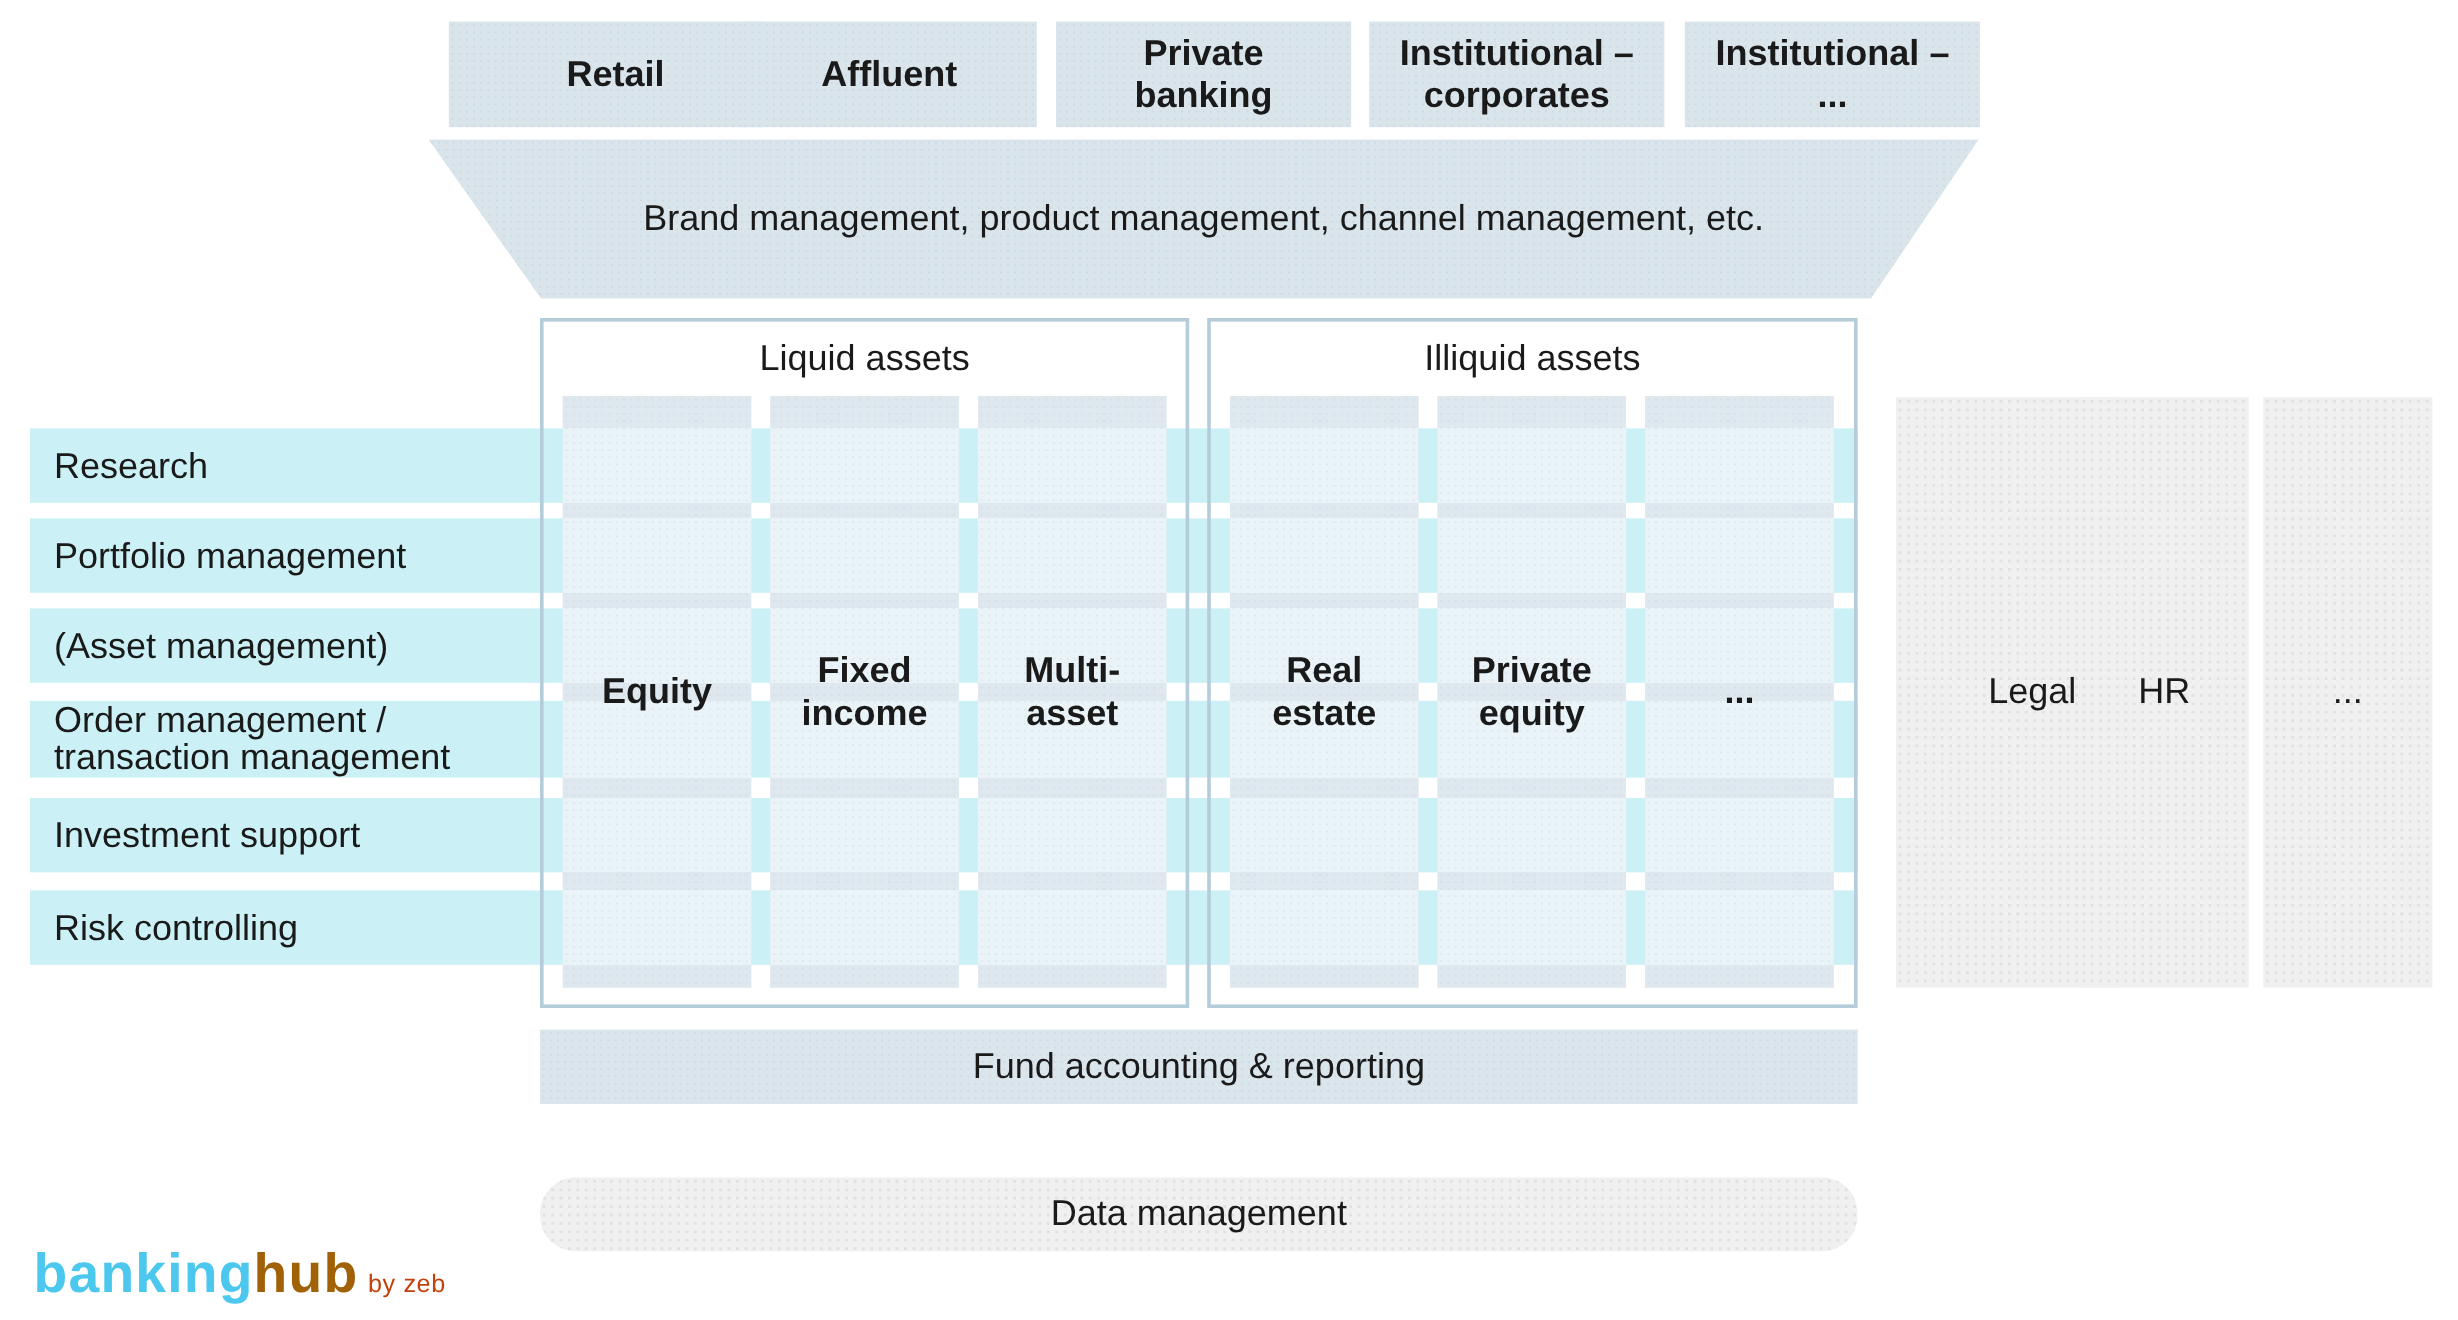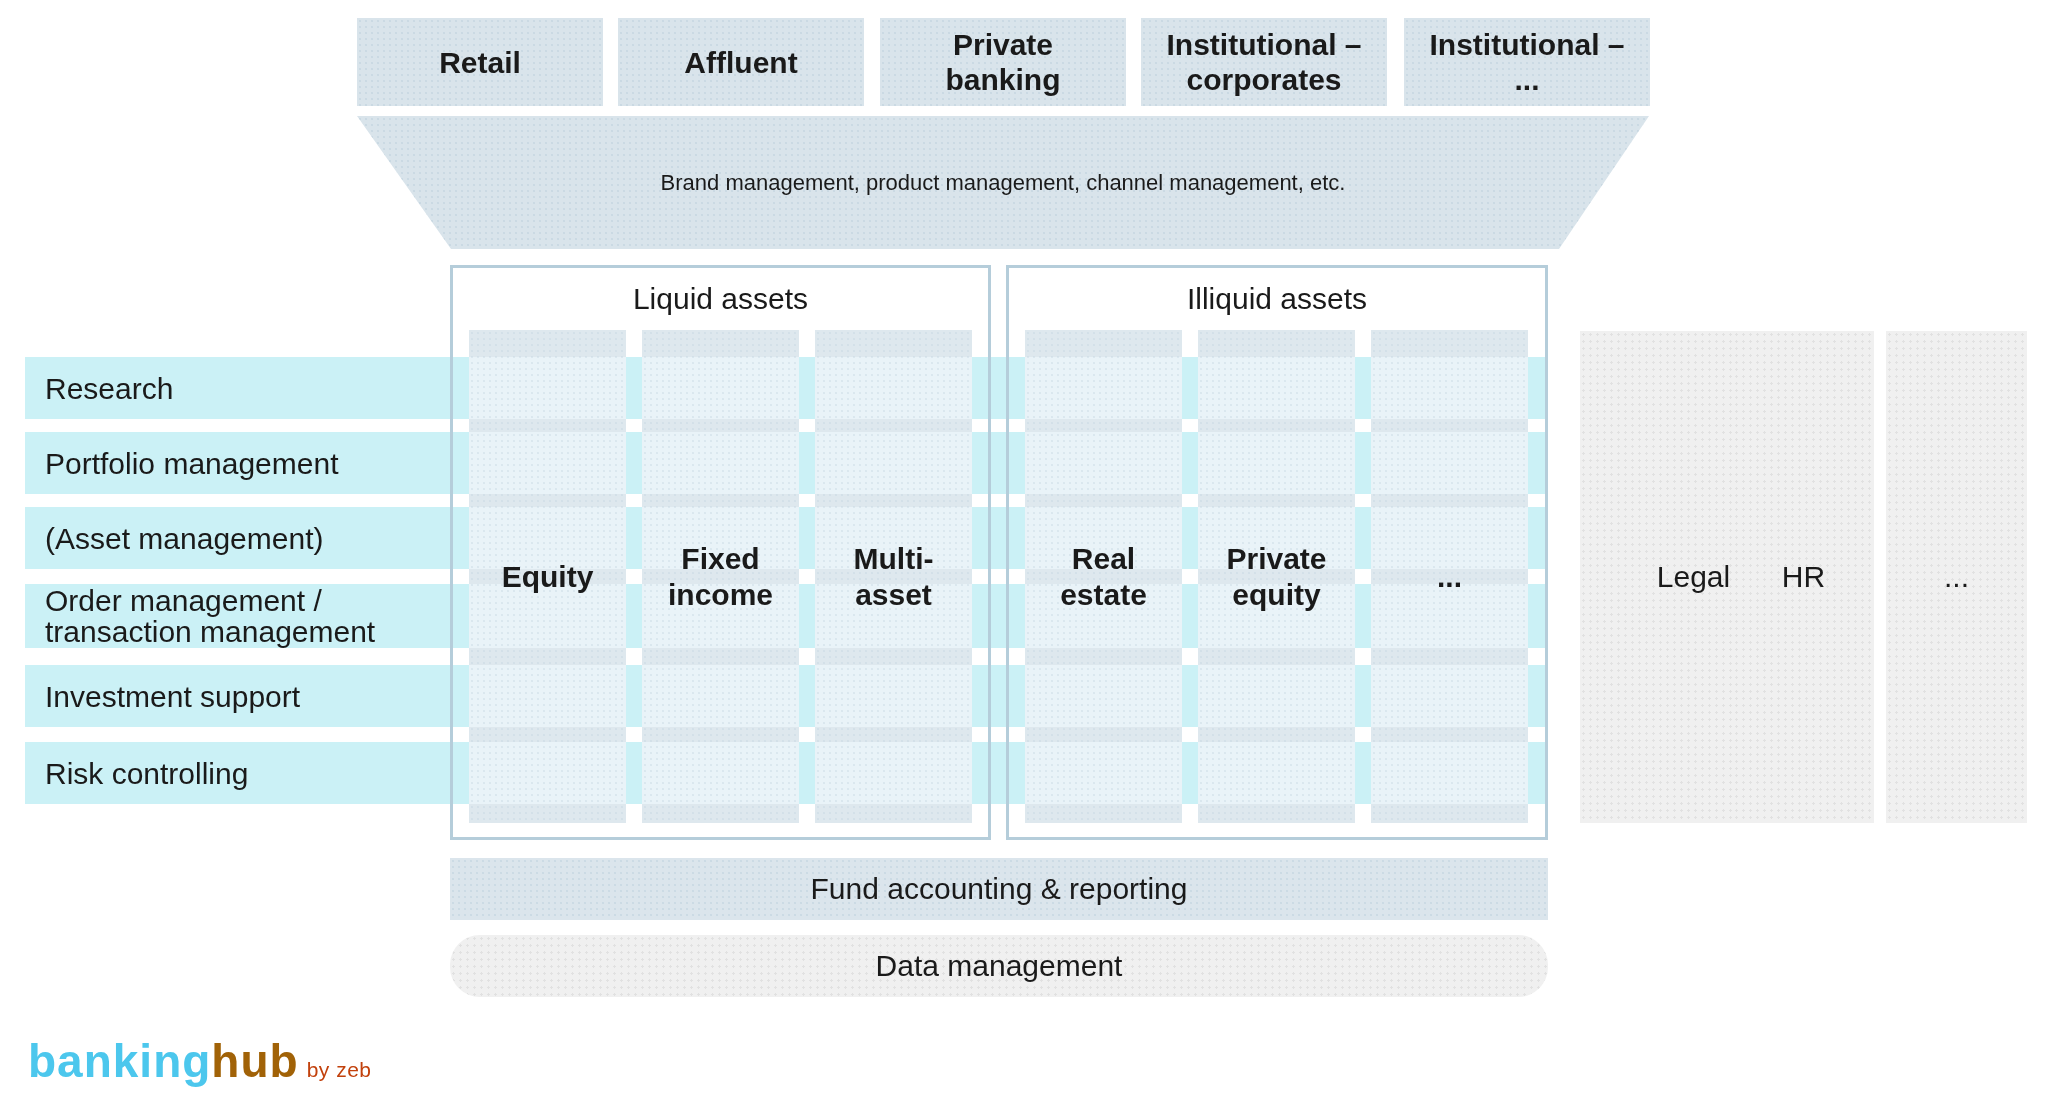--- a/index.html
+++ b/index.html
@@ -17,21 +17,21 @@
     font-weight:bold;font-size:30px;line-height:35px;white-space:pre-line;
   }
   
   .funnel{
     position:absolute;left:357px;top:116px;width:1292px;height:133px;
     background-color:#d9e4eb;
     background-image:radial-gradient(rgba(185,205,218,0.45) 1px,transparent 1px);
     background-size:6px 6px;
     clip-path:polygon(0 0,100% 0,calc(100% - 90px) 100%,94px 100%);
     display:flex;align-items:center;justify-content:center;
-    font-size:22px;
+    font-size:30px;
   }
   
   .band{
     position:absolute;left:25px;width:1523px;background:#cbf1f6;
     display:flex;align-items:center;
     font-size:30px;line-height:31px;white-space:pre-line;
   }
   .band span{padding-left:20px;}
   
   .panel{
@@ -87,21 +87,21 @@
   .logo{position:absolute;left:28px;top:1034px;display:flex;align-items:baseline;}
   .logo .p1{font-weight:bold;font-size:46px;color:#4cc7ed;letter-spacing:1px;}
   .logo .p2{font-weight:bold;font-size:46px;color:#a16207;letter-spacing:1px;}
   .logo .byline{font-size:21px;color:#c2410c;margin-left:8px;letter-spacing:0.5px;}
 </style>
 </head>
 <body>
 
 <div id="stage">
 
-  <div class="segment" style="left:357px;">Retail</div>
+  <div class="segment" style="left:374px;padding-left:16px;">Retail</div>
   <div class="segment" style="left:618px;">Affluent</div>
   <div class="segment" style="left:880px;">Private
 banking</div>
   <div class="segment" style="left:1141px;">Institutional –
 corporates</div>
   <div class="segment" style="left:1404px;">Institutional –
 ...</div>
 
   <div class="funnel">
     <span>Brand management, product management, channel management, etc.</span>
@@ -145,21 +145,21 @@
 equity</div>
   <div class="asset-col" style="left:1371px;">...</div>
 
   <div class="support-col" style="left:1580px;padding-left:43px;">Legal</div>
   <div class="support-col" style="left:1733px;">HR</div>
   <div class="support-col" style="left:1886px;">...</div>
 
   <div class="bar bar-blue" style="top:858px;">
     <span>Fund accounting &amp; reporting</span>
   </div>
-  <div class="bar bar-gray" style="top:935px;border-radius:30px;">
+  <div class="bar bar-gray" style="top:981px;border-radius:30px;">
     <span>Data management</span>
   </div>
 
   <div class="logo">
     <span class="p1">banking</span>
       <span class="p2">hub</span>
     <span class="byline">by zeb</span>
   </div>
 
 </div>

